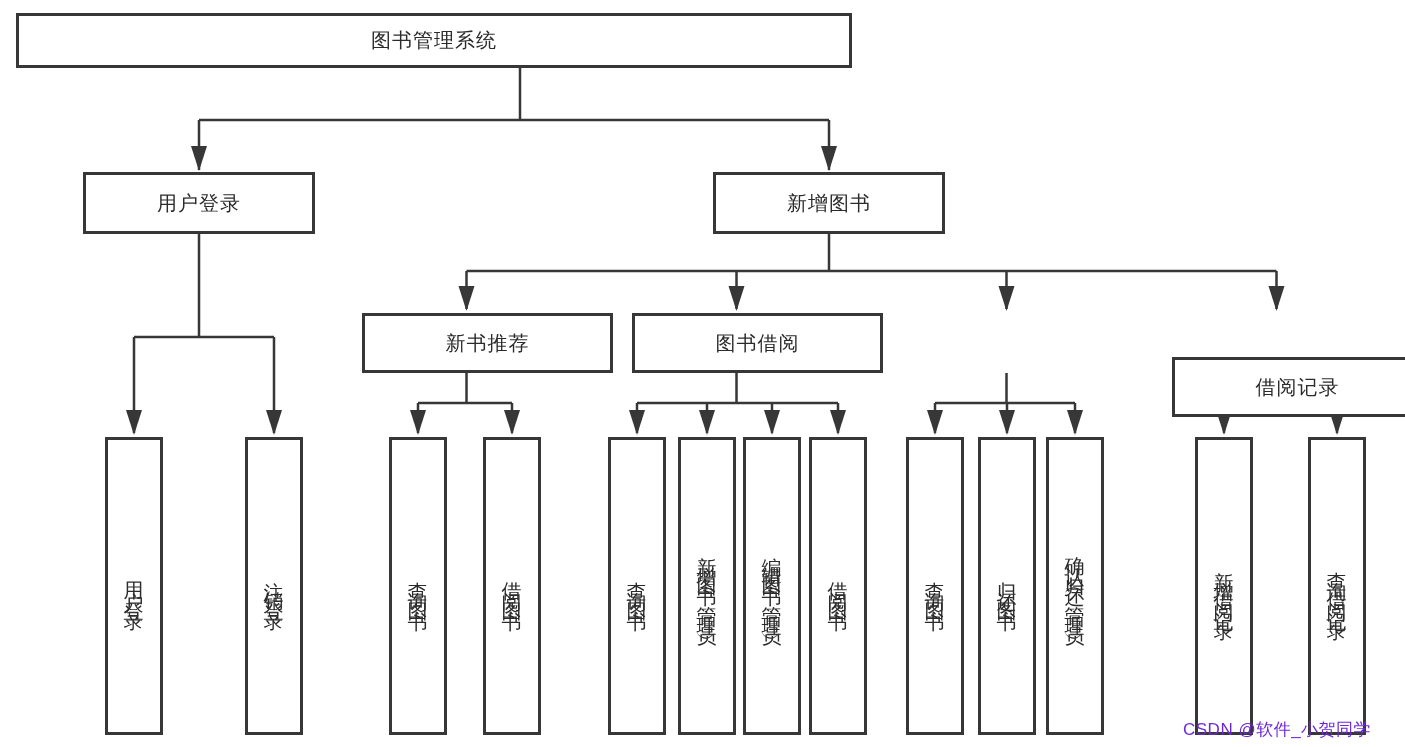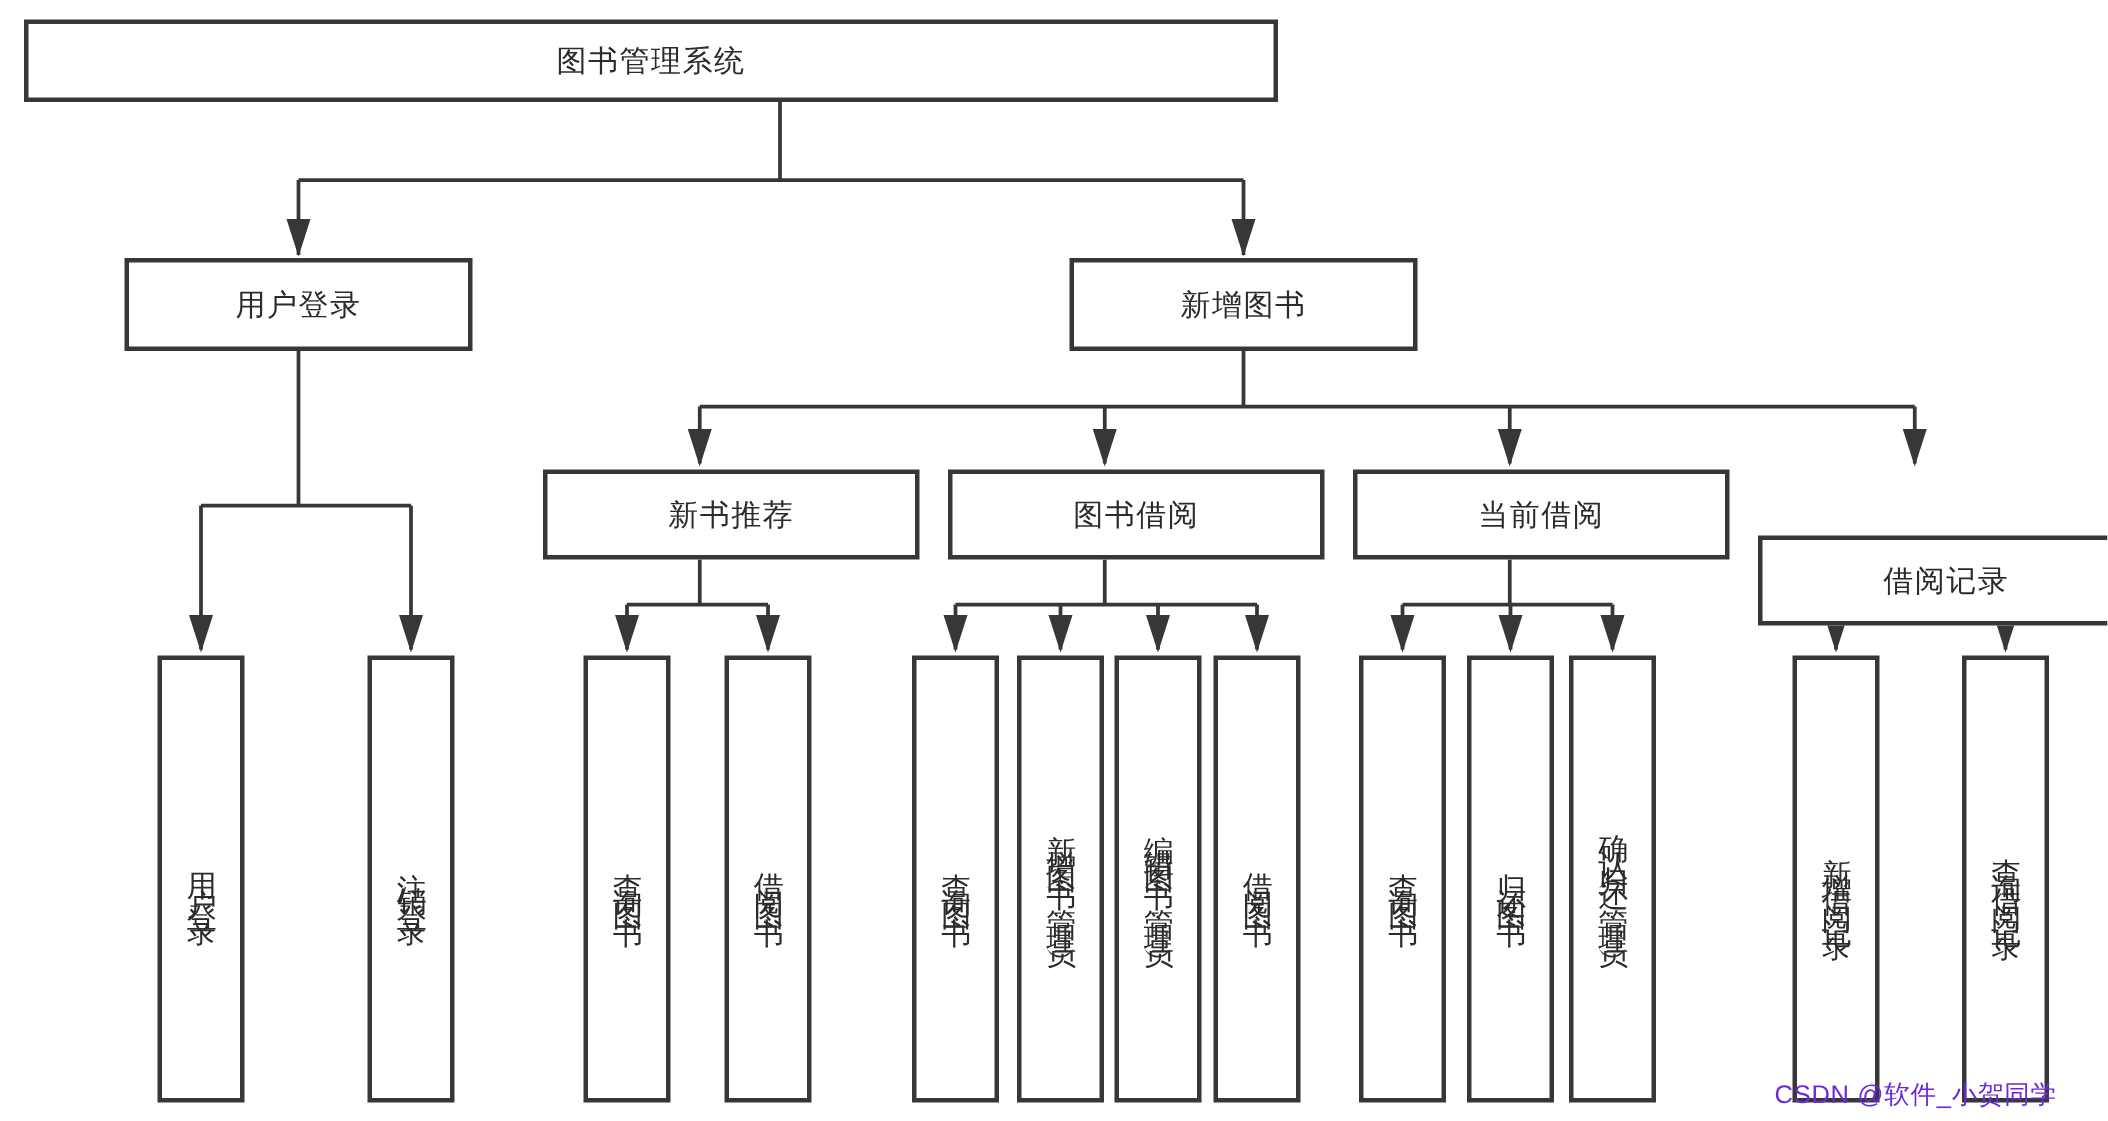--- a/index.html
+++ b/index.html
@@ -108,23 +108,20 @@
   <div class="node h lv2" style="left:713px;">
     <span>新增图书</span>
   </div>
 
   <div class="node h lv3" style="left:362px;">
     <span>新书推荐</span>
   </div>
   <div class="node h lv3" style="left:632px;">
     <span>图书借阅</span>
   </div>
-  <div class="node h lv3" style="left:902px;">
-    <span>当前借阅</span>
-  </div>
   <div class="node h lv3" style="left:1172px;margin-top:44px;">
     <span>借阅记录</span>
   </div>
 
   <div class="node v leaf" style="left:105px;">
     <span class="vtext">用户登录</span>
   </div>
   <div class="node v leaf" style="left:245px;">
     <span class="vtext">注销登录</span>
   </div>

